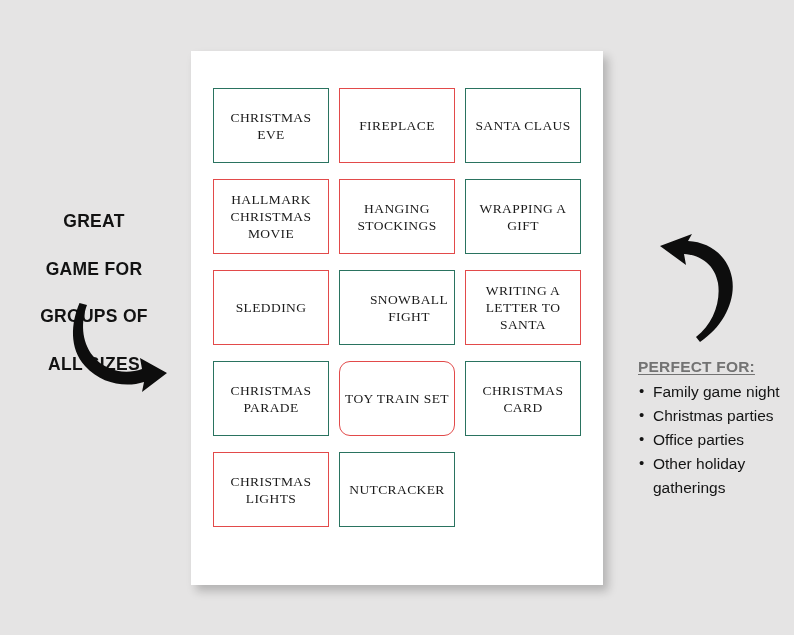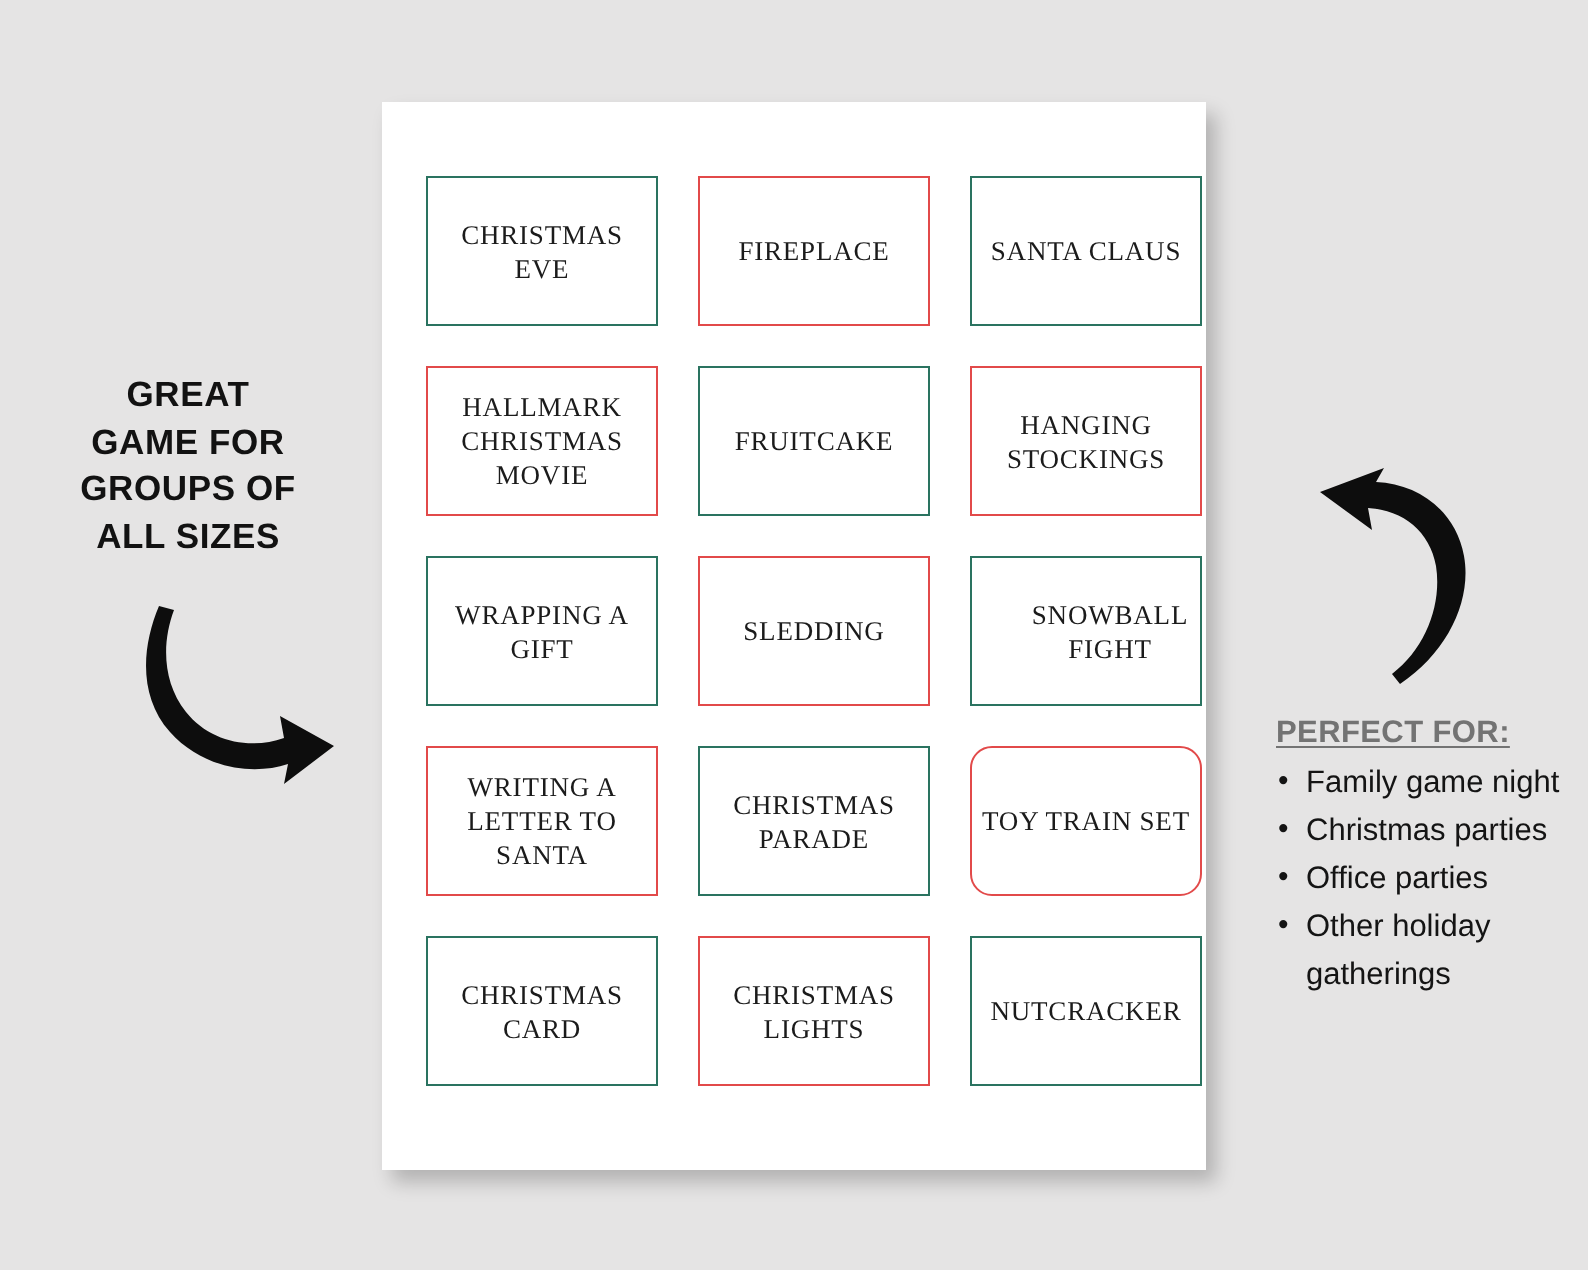--- a/index.html
+++ b/index.html
@@ -30,21 +30,21 @@
     top: 186px;
     width: 188px;
     text-align: center;
     font-family: "Liberation Sans", sans-serif;
     font-weight: bold;
     font-size: 17.5px;
     line-height: 23.5px;
     letter-spacing: 0.3px;
     color: #121212;
   }
-  #left-heading .hl { display: block; white-space: nowrap; }
+  #left-heading .hl { display: block; white-space: nowrap; margin-top: 24px; }
 
   #left-arrow {
     position: absolute;
     left: 62px;
     top: 296px;
     width: 110px;
     height: 104px;
   }
 
   
@@ -60,21 +60,20 @@
   #card-grid {
     position: absolute;
     left: 22px;
     top: 37px;
     width: 368px;
     display: grid;
     grid-template-columns: repeat(3, 116px);
     grid-template-rows: repeat(5, 75px);
     column-gap: 10px;
     row-gap: 16px;
-    gap: 20px;
   }
   .card {
     box-sizing: border-box;
     background: #ffffff;
     display: flex;
     align-items: center;
     justify-content: center;
     text-align: center;
     padding: 2px 4px;
     font-family: "Liberation Serif", serif;
@@ -167,21 +166,20 @@
   </div>
 
 </div>
 
 <div id="sheet">
   <div id="card-grid">
     <div class="card green" style="border-color: rgb(42, 115, 96);">CHRISTMAS EVE</div>
     <div class="card red" style="border-color: rgb(226, 74, 74); text-align: right;">FIREPLACE</div>
     <div class="card green" style="border-color: rgb(42, 115, 96);">SANTA CLAUS</div>
     <div class="card red" style="border-color: rgb(226, 74, 74);">HALLMARK CHRISTMAS MOVIE</div>
-    <div class="card green" style="border-color: rgb(42, 115, 96);">FRUITCAKE</div>
     <div class="card red" style="border-color: rgb(226, 74, 74);">HANGING STOCKINGS</div>
     <div class="card green" style="border-color: rgb(42, 115, 96);">WRAPPING A GIFT</div>
     <div class="card red" style="border-color: rgb(226, 74, 74);">SLEDDING</div>
     <div class="card green" style="border-color: rgb(42, 115, 96); padding-left: 28px;">SNOWBALL FIGHT</div>
     <div class="card red" style="border-color: rgb(226, 74, 74);">WRITING A LETTER TO SANTA</div>
     <div class="card green" style="border-color: rgb(42, 115, 96);">CHRISTMAS PARADE</div>
     <div class="card red" style="border-color: rgb(226, 74, 74); border-radius: 11px;">TOY TRAIN SET</div>
     <div class="card green" style="border-color: rgb(42, 115, 96);">CHRISTMAS CARD</div>
     <div class="card red" style="border-color: rgb(226, 74, 74);">CHRISTMAS LIGHTS</div>
     <div class="card green" style="border-color: rgb(42, 115, 96);">NUTCRACKER</div>

